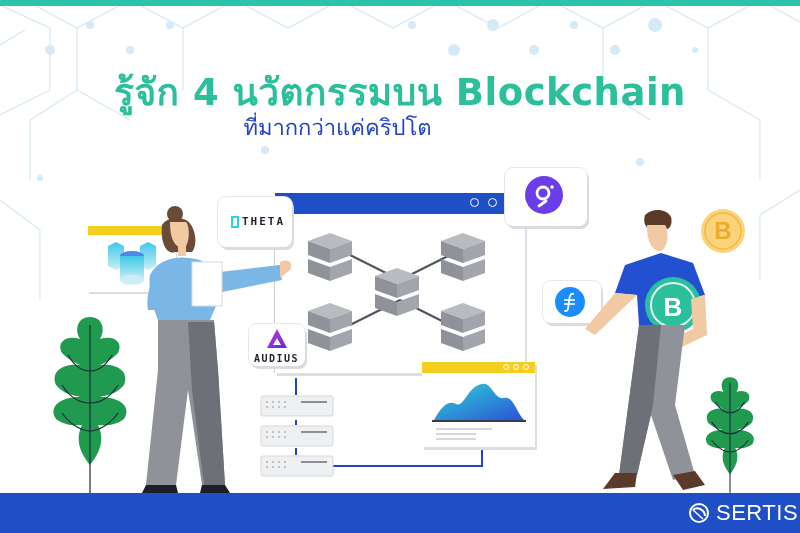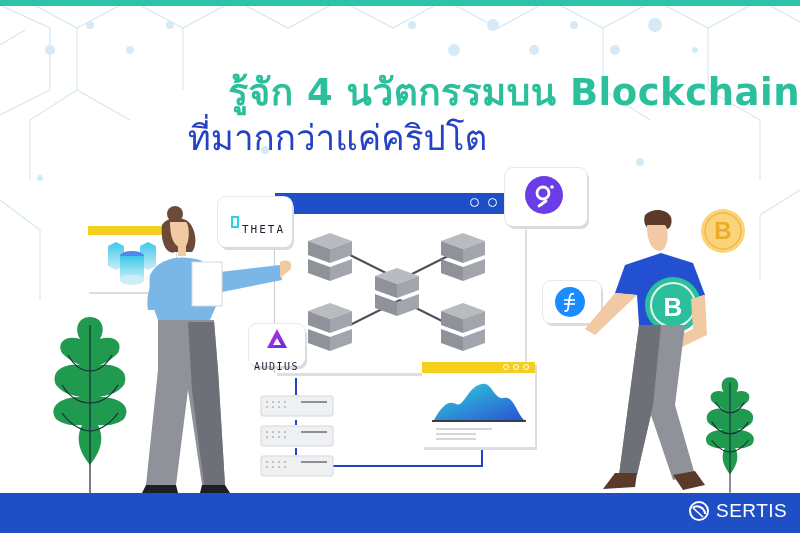--- a/index.html
+++ b/index.html
@@ -1,25 +1,25 @@
 <!DOCTYPE html>
 <html><head>
 <meta charset="utf-8">
 <style>
   * { margin:0; padding:0; box-sizing:border-box; }
   body { width:800px; height:533px; overflow:hidden; background:#ffffff; font-family:"DejaVu Sans", sans-serif; position:relative; }
   .topbar { position:absolute; left:0; top:0; width:800px; height:6px; background:#2bc4a8; }
   .bottombar { position:absolute; left:0; top:493px; width:800px; height:40px; background:#1f4fc6; }
   .bg-pattern { position:absolute; left:0; top:0; width:800px; height:533px; }
-  .title1 { position:absolute; left:0; width:800px; top:62px; text-align:right; font-size:37px; font-weight:bold; color:#2bbf9b; letter-spacing:0.5px; }
-  .title2 { position:absolute; left:0; width:675px; top:110px; text-align:center; font-size:35px; color:#2343c4; }
+  .title1 { position:absolute; left:0; width:800px; top:62px; text-align:center; font-size:37px; font-weight:bold; color:#2bbf9b; letter-spacing:0.5px; }
+  .title2 { position:absolute; left:0; width:675px; top:110px; text-align:center; font-size:22px; color:#2343c4; }
   .abs { position:absolute; }
   .card { position:absolute; background:#fff; border-radius:8px; box-shadow:2px 3px 0 #d9dbe0, 0 0 0 1px #e6e8ec; }
-  .logo-text { position:absolute; font-family:"DejaVu Sans Mono", monospace; font-weight:normal; letter-spacing:2px; color:#1e2030;margin-top:8px; }
-  .sertis { position:absolute; left:688px; top:500px; display:flex; align-items:center; gap:6px; color:#fff; font-size:19px; font-family:"Liberation Sans", sans-serif; letter-spacing:0.5px; }
+  .logo-text { position:absolute; font-family:"DejaVu Sans Mono", monospace; font-weight:bold; letter-spacing:2px; color:#1e2030; }
+  .sertis { position:absolute; left:688px; top:500px; display:flex; align-items:center; gap:6px; color:#fff; font-size:22px; font-family:"Liberation Sans", sans-serif; letter-spacing:0.5px; }
 </style>
 </head>
 <body>
 
 <svg class="bg-pattern" viewBox="0 0 800 533">
   <g stroke="#d5e8f3" stroke-width="1.2" fill="none">
     <polyline points="0,5 50,28 50,90 0,115"></polyline>
     <polyline points="25,0 77,28 130,0"></polyline>
     <polyline points="130,0 183,28 235,0"></polyline>
     <polyline points="235,0 288,28 340,0"></polyline>

